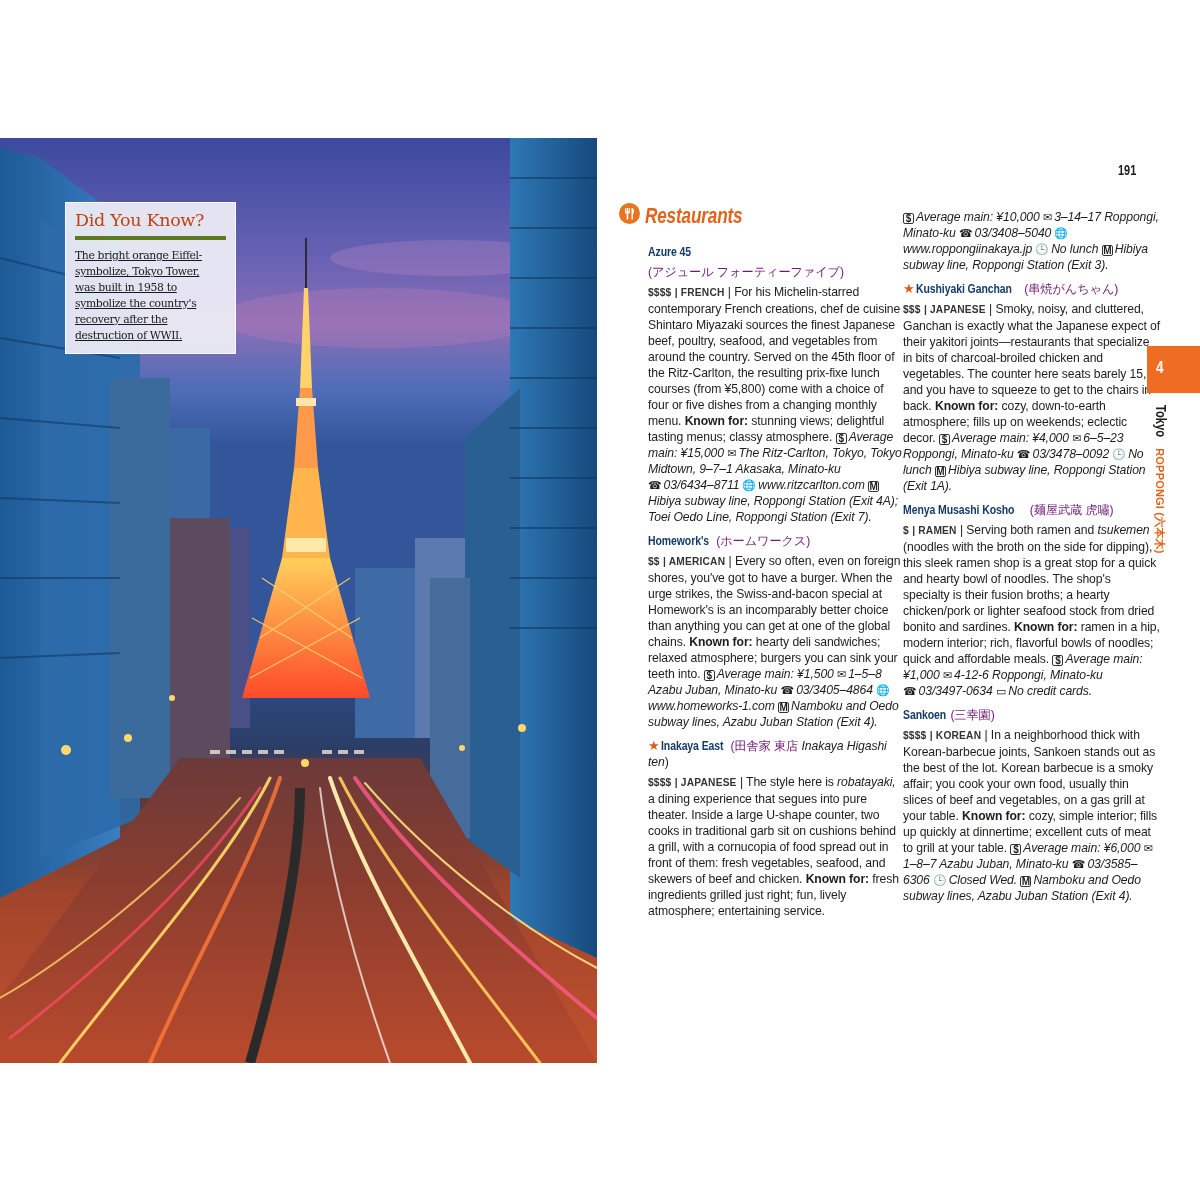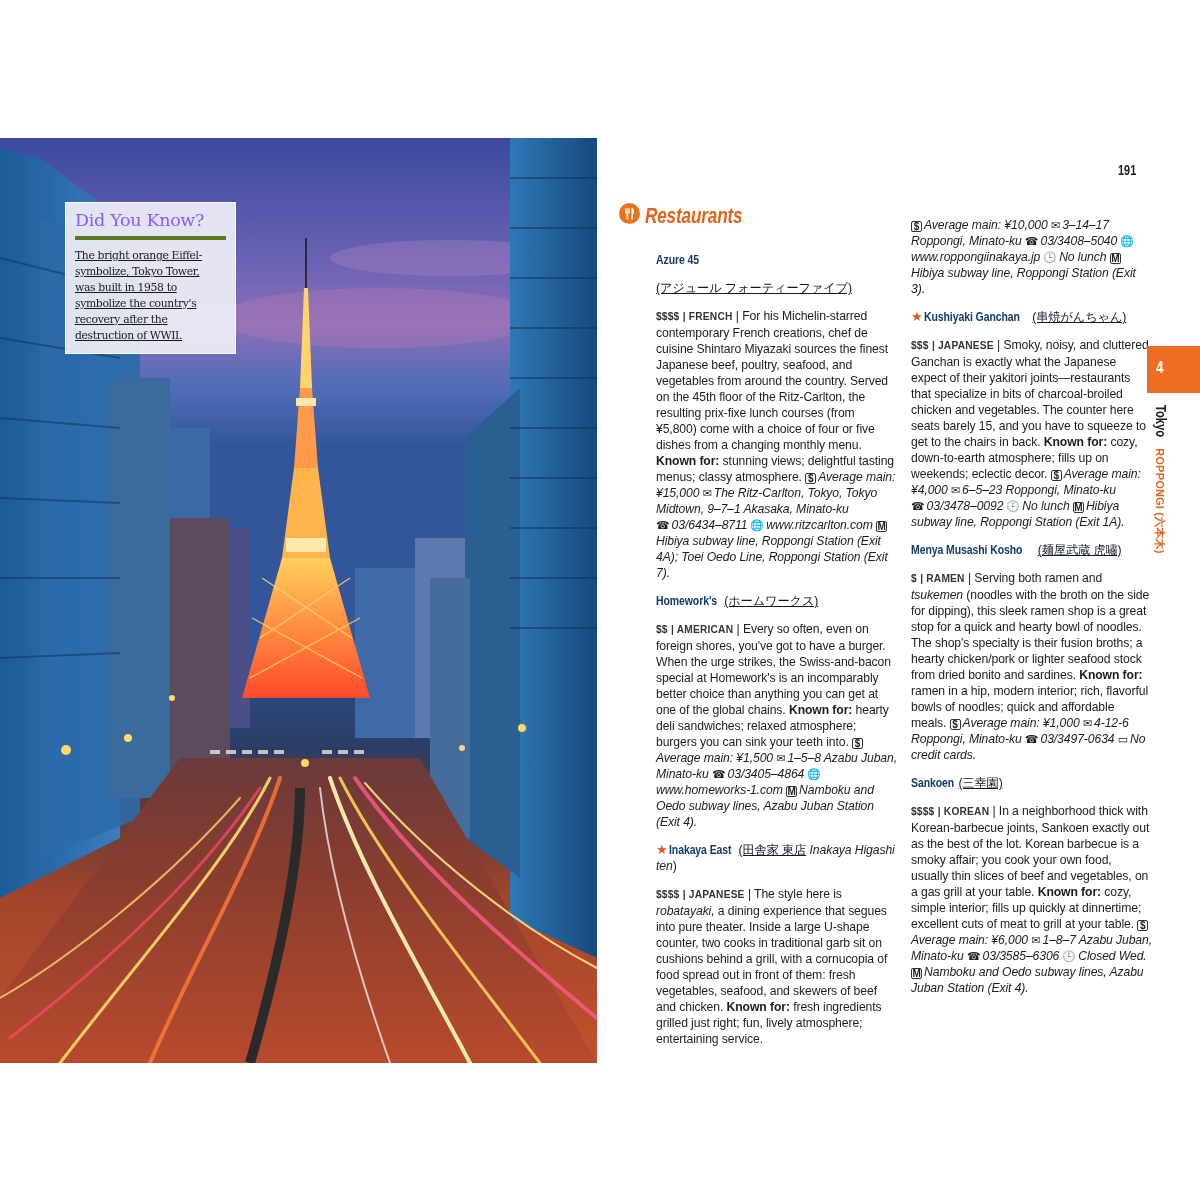--- a/index.html
+++ b/index.html
@@ -14,21 +14,21 @@
   .photo svg { position: absolute; left: 0; top: 0; width: 597px; height: 925px; }
 
   
   .dyk {
     position: absolute; left: 65px; top: 202px; width: 171px; height: 152px;
     background: rgba(238, 238, 246, 0.93);
     border: 1px solid rgba(255,255,255,0.8);
     padding: 6px 8px 0 9px;
   }
   .dyk-title {
-    font-family: "DejaVu Serif", serif; color: #8b5cf6; font-size: 17.5px; line-height: 22px;
+    font-family: "DejaVu Serif", serif; color: #c2410c; font-size: 17.5px; line-height: 22px;
     letter-spacing: -0.3px;
   }
   .dyk-rule { height: 4px; background: #5c7a1e; margin: 5px 0 8px 0; width: 151px; }
   .dyk-body {
     font-family: "DejaVu Serif", serif; font-size: 10.8px; line-height: 16px; color: #1a1a1a;
     letter-spacing: -0.35px;
     text-decoration: underline;
   }
 
   
@@ -46,24 +46,24 @@
   .section-icon {
     width: 21px; height: 21px; border-radius: 50%; background: #e8741f; display: flex;
     align-items: center; justify-content: center; margin-right: 5px;
   }
   .section-title {
     color: #e2641b; font-size: 22px; font-weight: bold; transform: scaleX(0.78); transform-origin: left center;
     letter-spacing: -0.2px; white-space: nowrap;
   }
 
   .entry { margin-bottom: 8px; }
-  .entry p { margin: 12px; }
+  .entry p { margin: 4px; }
   .name { color: #143b6b; font-weight: bold; display: inline-block; transform: scaleX(0.86); transform-origin: left center; margin-right: -6px; }
   .star { color: #e3571c; font-size: 13px; margin-right: 1px; }
-  .jp { color: #0f172a; text-decoration: underline; }
+  .jp { color: #701a75; }
   .meta { font-weight: bold; font-size: 10.2px; letter-spacing: 0.2px; color: #333; }
   .kf { font-weight: bold; }
   .it { font-style: italic; }
   .ic { font-style: normal; font-size: 10px; display: inline-block; border: 1px solid #333; border-radius: 2px; line-height: 9px; width: 11px; height: 11px; text-align: center; font-weight: bold; vertical-align: -1px; margin-right: 2px; }
   .ic-plain { font-style: normal; font-size: 11px; margin-right: 2px; }
 
   
   .tab {
     position: absolute; left: 1147px; top: 346px; width: 53px; height: 47px; background: #ef6c23;
   }
@@ -326,21 +326,21 @@
       <span class="ic-plain">☎</span><span class="it">03/3497-0634</span>
       <span class="ic-plain">▭</span><span class="it">No credit cards.</span>
     </p>
   </div>
 
   <div class="entry">
     <p><span class="name">Sankoen</span> <span class="jp">(三幸園)</span></p>
     <p>
       <span class="meta">$$$$</span>
       <span class="meta"> | </span><span class="meta">KOREAN</span><span> | </span>
-      <span>In a neighborhood thick with Korean-barbecue joints, Sankoen exactly out as the best of the lot. Korean barbecue is a smoky affair; you cook your own food, usually thin slices of beef and vegetables, on a gas grill at your table.</span>
+      <span>In a neighborhood thick with Korean-barbecue joints, Sankoen stands out as the best of the lot. Korean barbecue is a smoky affair; you cook your own food, usually thin slices of beef and vegetables, on a gas grill at your table.</span>
       <span class="kf">Known for:</span>
       <span>cozy, simple interior; fills up quickly at dinnertime; excellent cuts of meat to grill at your table.</span>
       <span class="ic">$</span><span class="it">Average main: ¥6,000</span>
       <span class="ic-plain">✉</span><span class="it">1–8–7 Azabu Juban, Minato-ku</span>
       <span class="ic-plain">☎</span><span class="it">03/3585–6306</span>
       <span class="ic-plain">🕒</span><span class="it">Closed Wed.</span>
       <span class="ic">M</span><span class="it">Namboku and Oedo subway lines, Azabu Juban Station (Exit 4).</span>
     </p>
   </div>
 </div>

